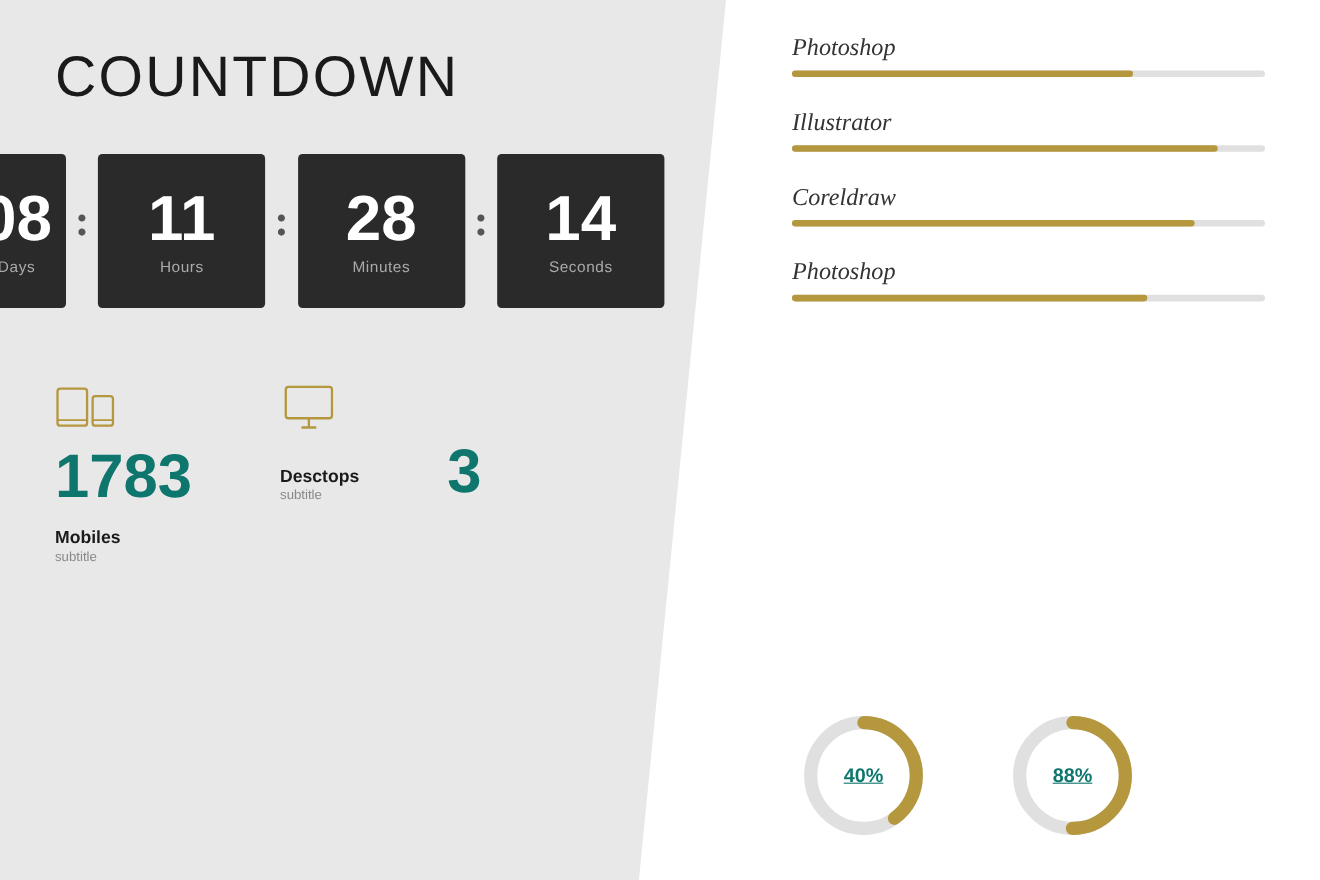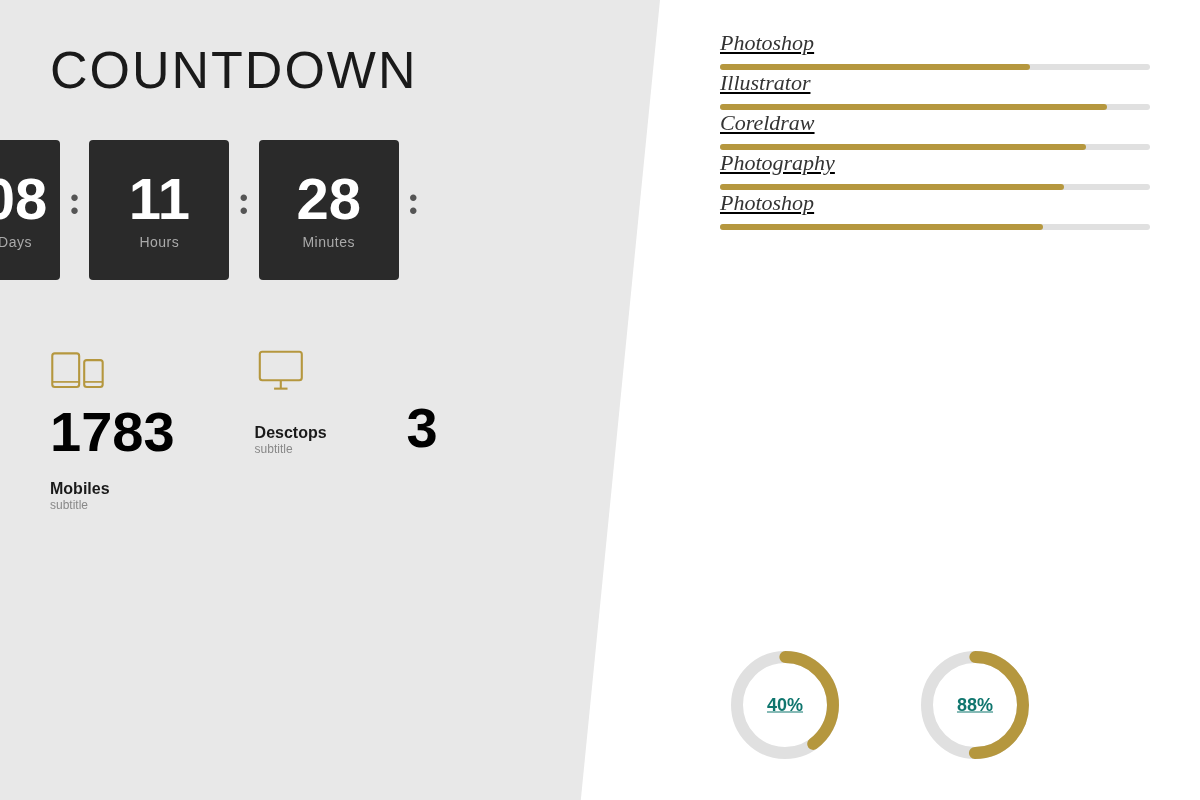--- a/index.html
+++ b/index.html
@@ -34,21 +34,21 @@
       display: flex;
       align-items: center;
       padding: 10px 0 10px 0px;
       gap: 0;
       margin-left: -30px;
     }
 
     .countdown-box {
       background: #2a2a2a;
       color: white;
-      width: 140px;
+      width: 152px;
       height: 140px;
       display: flex;
       flex-direction: column;
       align-items: center;
       justify-content: center;
       border-radius: 4px;
       flex-shrink: 0;
     }
 
     .countdown-box.partial {
@@ -96,21 +96,21 @@
     }
 
     .stat-icon {
       margin-bottom: 8px;
     }
 
     .stat-number {
       font-family: Arial, sans-serif;
       font-size: 56px;
       font-weight: 900;
-      color: #000000;
+      color: #0f766e;
       line-height: 1;
     }
 
     .stat-title {
       font-family: Arial, sans-serif;
       font-size: 16px;
       font-weight: 600;
       color: #1a1a1a;
       margin-top: 20px;
     }
@@ -136,21 +136,21 @@
       flex-direction: column;
       gap: 0;
     }
 
     
     .skills-section {
       flex: 1;
     }
 
     .skill-item {
-      text-decoration: underline;
+      margin-bottom: 28px;
     }
 
     .skill-name {
       font-family: 'Georgia', serif;
       font-size: 22px;
       color: #333;
       font-style: italic;
       margin-bottom: 8px;
     }
 
@@ -209,20 +209,24 @@
     <div class="countdown-box">
       <span class="countdown-number">11</span>
       <span class="countdown-label">Hours</span>
     </div>
     <span class="countdown-separator">:</span>
     <div class="countdown-box">
       <span class="countdown-number">28</span>
       <span class="countdown-label">Minutes</span>
     </div>
     <span class="countdown-separator">:</span>
+    <div class="countdown-box">
+      <span class="countdown-number">14</span>
+      <span class="countdown-label">Seconds</span>
+    </div>
   </div>
 
   <div class="stats-section">
 
     <div class="stat-item">
       <div class="stat-icon">
         <svg class="icon-svg" viewBox="0 0 70 50" fill="none" xmlns="http://www.w3.org/2000/svg">
 
           <rect x="2" y="4" width="32" height="40" rx="3" stroke="#b5973e" stroke-width="2.5" fill="none"></rect>
           <line x1="2" y1="38" x2="34" y2="38" stroke="#b5973e" stroke-width="2"></line>
@@ -269,26 +273,20 @@
       <div class="skill-item">
         <div class="skill-name">Illustrator</div>
         <div class="skill-bar-bg">
           <div class="skill-bar-fill" style="width: 90%;"></div>
         </div>
       </div>
       <div class="skill-item">
         <div class="skill-name">Coreldraw</div>
         <div class="skill-bar-bg">
           <div class="skill-bar-fill" style="width: 85%;"></div>
-        </div>
-      </div>
-      <div class="skill-item">
-        <div class="skill-name">Photography</div>
-        <div class="skill-bar-bg">
-          <div class="skill-bar-fill" style="width: 80%;"></div>
         </div>
       </div>
       <div class="skill-item">
         <div class="skill-name">Photoshop</div>
         <div class="skill-bar-bg">
           <div class="skill-bar-fill" style="width: 75%;"></div>
         </div>
       </div>
     </div>
   <div class="donuts-section">

